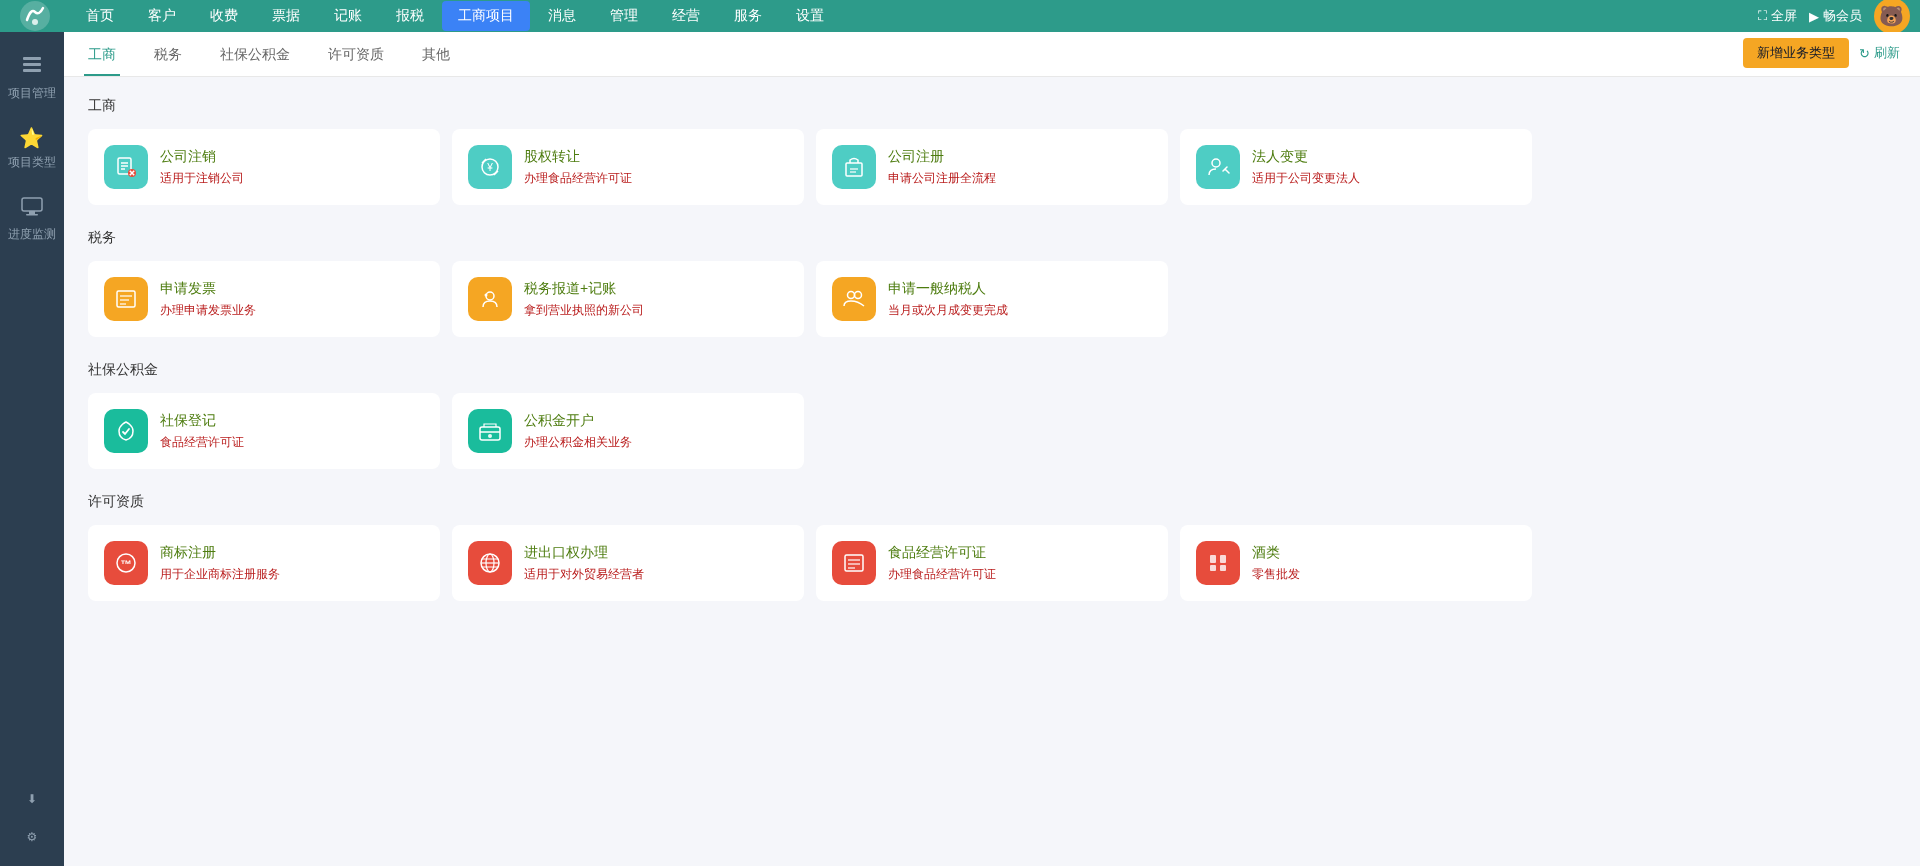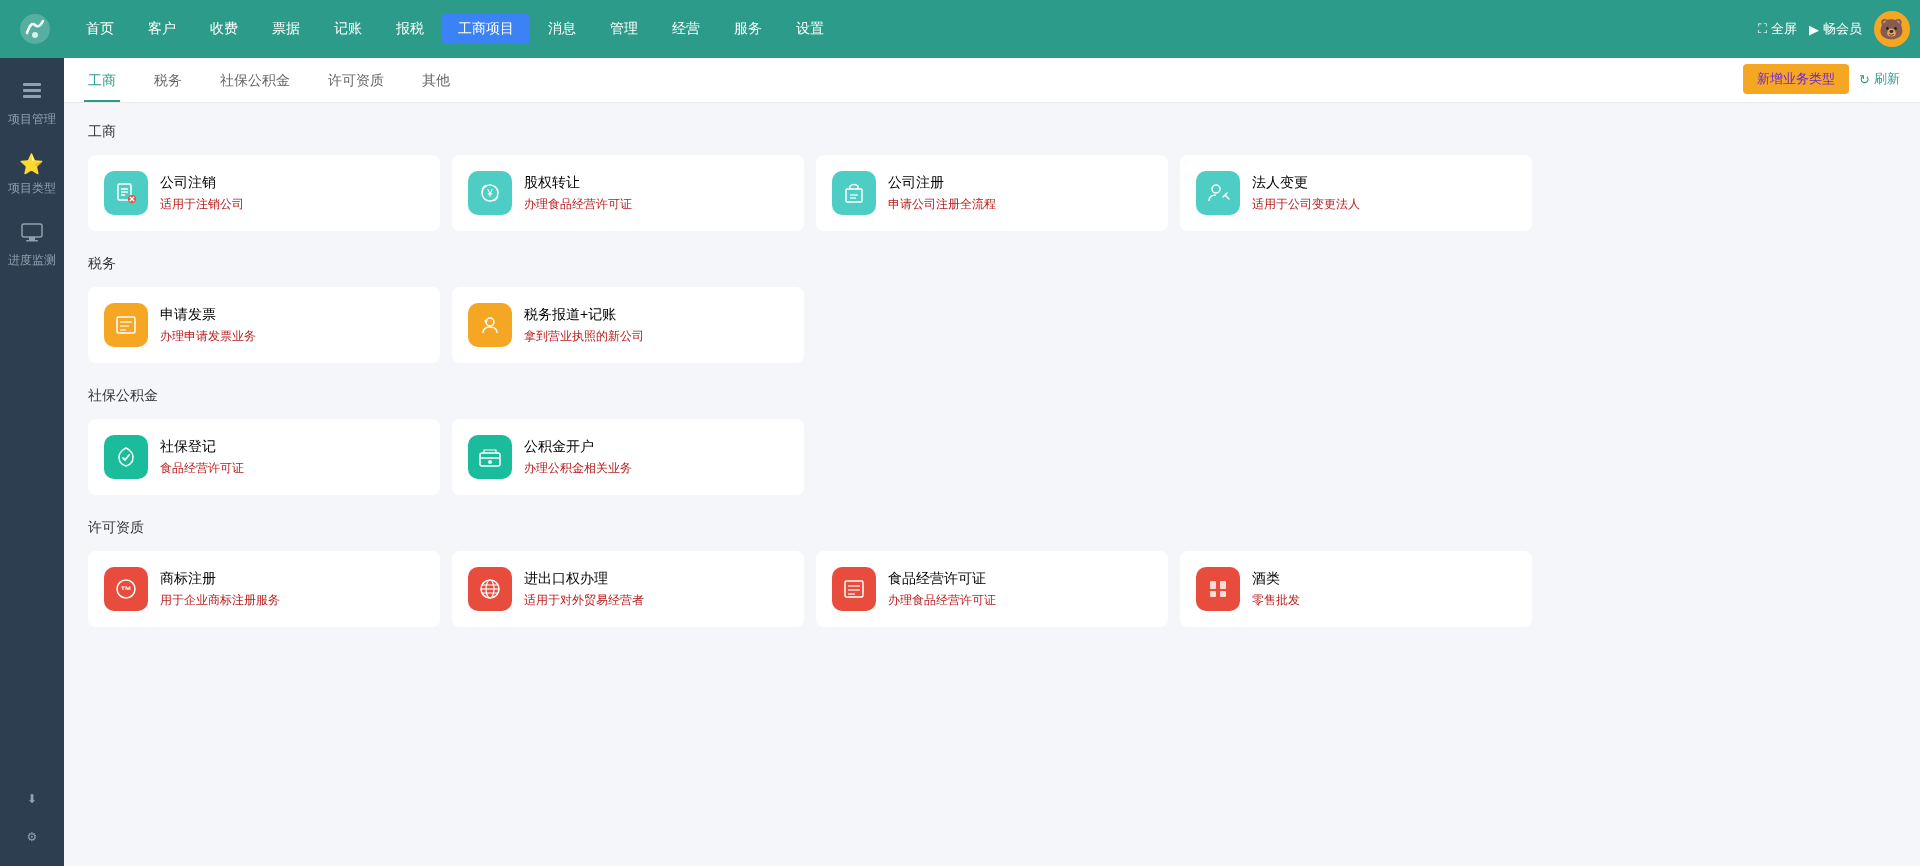--- a/index.html
+++ b/index.html
@@ -1,21 +1,21 @@
 <!DOCTYPE html>
 <html><head>
   <meta charset="utf-8">
   <style>
     * { box-sizing: border-box; margin: 0; padding: 0; }
     body { font-family: 'Microsoft YaHei', Arial, sans-serif; background: #f0f2f5; display: flex; flex-direction: column; height: 866px; overflow: hidden; }
 
     
     .top-nav {
       background: #2d9b8a;
-      height: 58px;
+      height: 32px;
       display: flex;
       align-items: center;
       padding: 0 10px;
       color: white;
       flex-shrink: 0;
     }
     .top-nav .logo {
       width: 50px;
       display: flex;
       align-items: center;
@@ -132,21 +132,21 @@
       color: #666;
       border-bottom: 2px solid transparent;
       white-space: nowrap;
     }
     .tab.active {
       color: #2d9b8a;
       border-bottom: 2px solid #2d9b8a;
     }
     .btn-add-type {
       background: #f5a623;
-      color: #6d28d9;
+      color: #0f172a;
       border: none;
       border-radius: 4px;
       padding: 6px 14px;
       cursor: pointer;
       font-size: 13px;
     }
     .btn-refresh {
       background: none;
       border: none;
       cursor: pointer;
@@ -196,21 +196,21 @@
       display: flex;
       align-items: center;
       justify-content: center;
       font-size: 20px;
       flex-shrink: 0;
     }
 
     .card-text .card-title {
       font-size: 14px;
       font-weight: 500;
-      color: #000000;
+      color: #4d7c0f;
       margin-bottom: 4px;
     }
     .card-text .card-desc {
       font-size: 12px;
       color: #b91c1c;
     }
 
     
     .icon-teal { background: #4ecdc4; color: white; }
     .icon-orange { background: #f5a623; color: white; }
@@ -408,20 +408,34 @@
               <path d="M5 20 Q5 14 12 14 Q19 14 19 20" fill="none" stroke="white" stroke-width="1.5"></path>
               <circle cx="8" cy="8" r="1.5" fill="white"></circle>
             </svg>
           </div>
           <div class="card-text">
             <div class="card-title">税务报道+记账</div>
             <div class="card-desc">拿到营业执照的新公司</div>
           </div>
         </div>
 
+        <div class="card">
+          <div class="card-icon icon-orange">
+            <svg width="24" height="24" viewBox="0 0 24 24" fill="white">
+              <circle cx="9" cy="8" r="3.5" fill="none" stroke="white" stroke-width="1.5"></circle>
+              <circle cx="16" cy="8" r="3.5" fill="none" stroke="white" stroke-width="1.5"></circle>
+              <path d="M2 19 Q2 14 9 14" fill="none" stroke="white" stroke-width="1.5"></path>
+              <path d="M9 14 Q16 14 22 19" fill="none" stroke="white" stroke-width="1.5"></path>
+            </svg>
+          </div>
+          <div class="card-text">
+            <div class="card-title">申请一般纳税人</div>
+            <div class="card-desc">当月或次月成变更完成</div>
+          </div>
+        </div>
       </div>
 
       <div class="section-title">社保公积金</div>
       <div class="cards-grid">
 
         <div class="card">
           <div class="card-icon icon-light-teal">
             <svg width="24" height="24" viewBox="0 0 24 24" fill="white">
               <path d="M12 3 C12 3 5 6 5 12 C5 17 8 20 12 21 C16 20 19 17 19 12 C19 6 12 3 12 3Z" fill="none" stroke="white" stroke-width="1.5"></path>
               <path d="M9 13 L11 15 L15 10" stroke="white" stroke-width="1.8" fill="none" stroke-linecap="round"></path>

